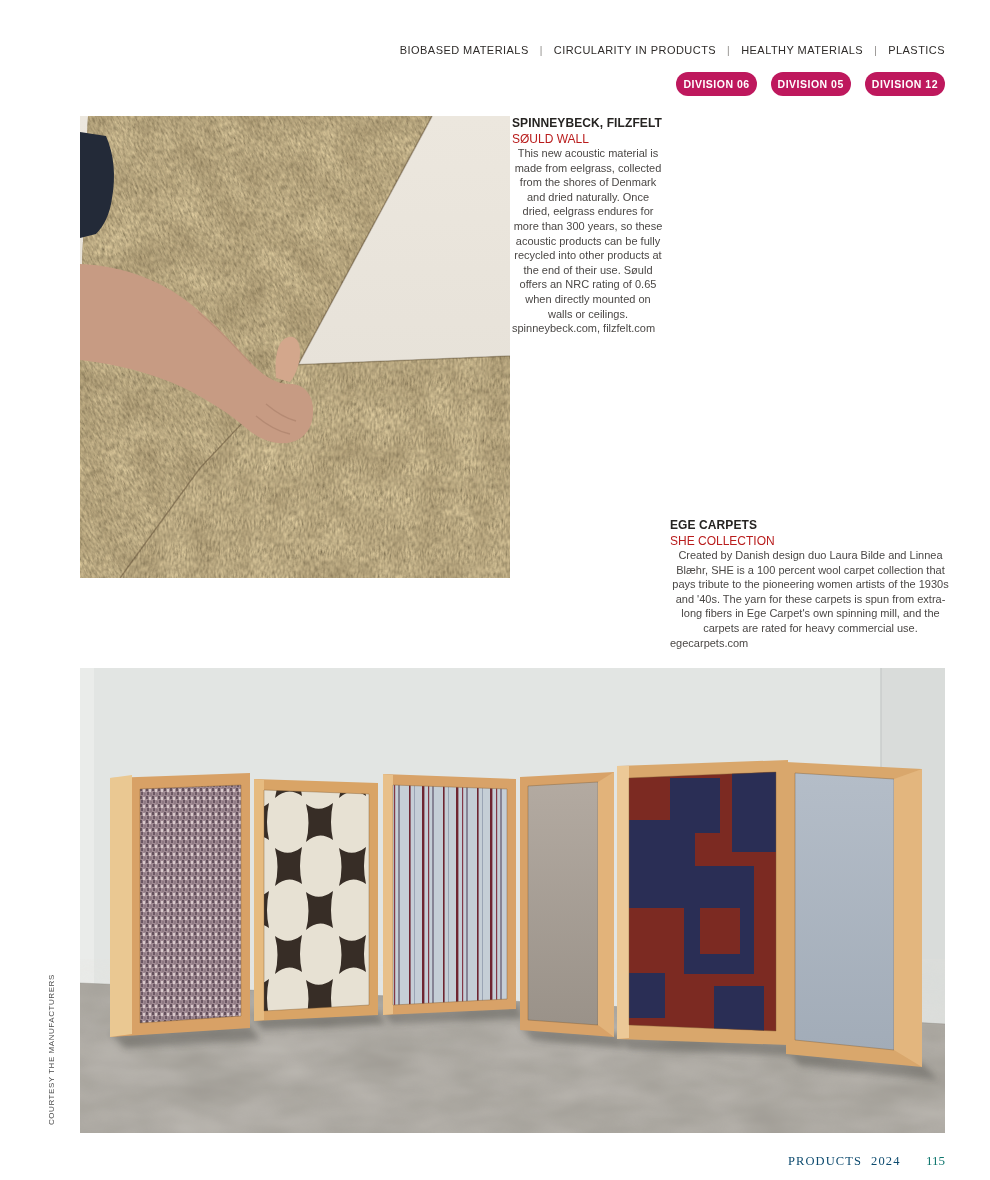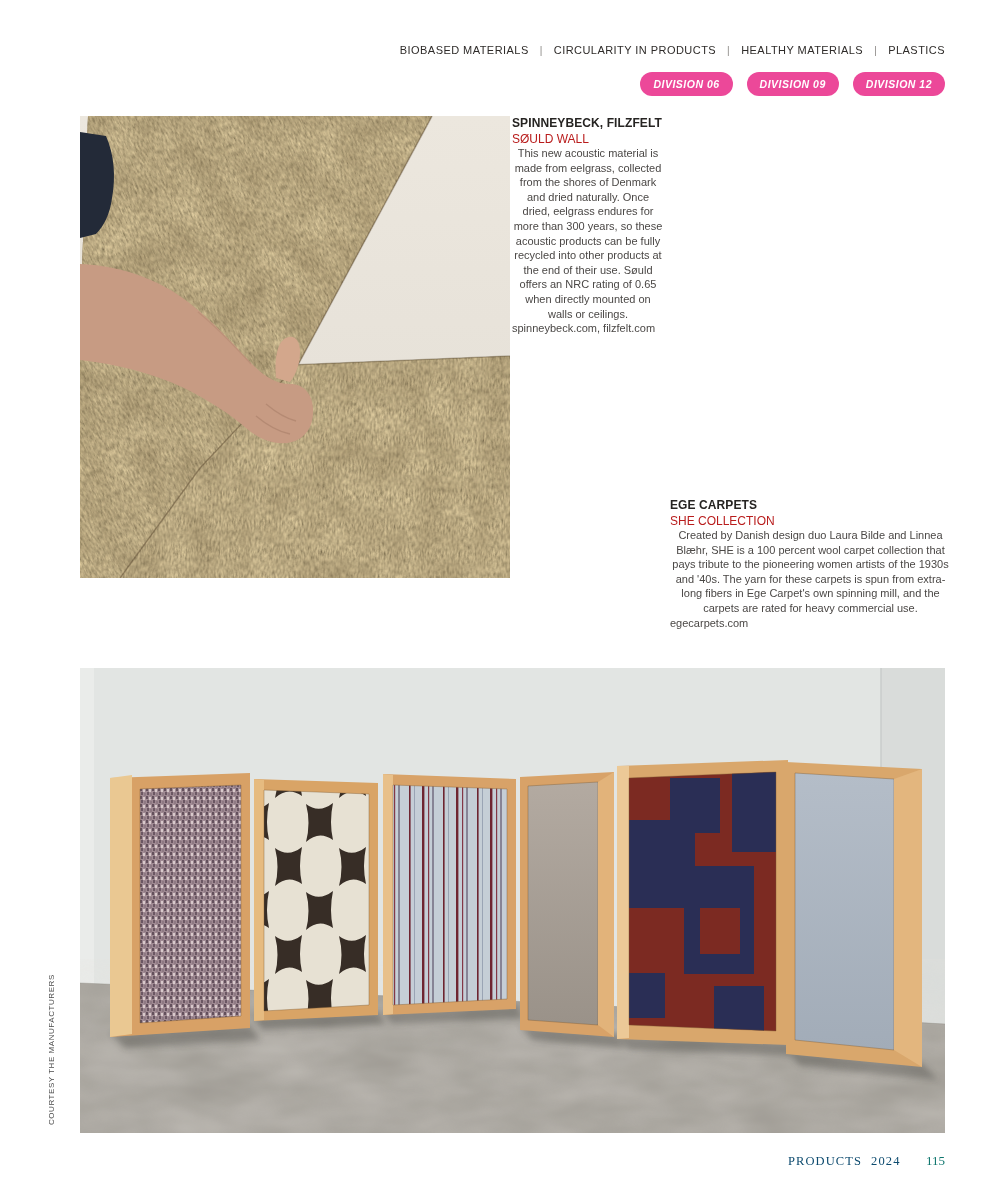--- a/index.html
+++ b/index.html
@@ -6,32 +6,32 @@
   .page{position:relative;width:990px;height:1180px;background:#fff;overflow:hidden;
         font-family:"Liberation Sans",sans-serif;color:#2e2b29;margin-top:13px;}
 
   
   .topnav{position:absolute;top:31px;right:45px;display:flex;align-items:center;
           font-size:11px;letter-spacing:.45px;font-weight:500;color:#2e2b29;white-space:nowrap;}
   .topnav .sep{color:#8b8885;margin:0 11px;font-size:10px;}
 
   
   .badges{position:absolute;top:59px;right:45px;display:flex;gap:14px;}
-  .badge{height:24px;border-radius:13px;background:#ec4899;color:#fff;display:flex;align-items:center;
-         padding:0 13px;font-size:10.5px;font-weight:bold;letter-spacing:.5px;white-space:nowrap;font-style:italic;}
+  .badge{height:24px;border-radius:13px;background:#be185d;color:#fff;display:flex;align-items:center;
+         padding:0 7px;font-size:10.5px;font-weight:bold;letter-spacing:.5px;white-space:nowrap;}
 
   
   .photo-top{position:absolute;left:80px;top:103px;width:430px;height:462px;margin:0;}
   .photo-bottom{position:absolute;left:80px;top:655px;width:865px;height:465px;margin:0;}
   .photo-top svg,.photo-bottom svg{display:block;}
 
   
   .article{position:absolute;}
   .article-1{left:512px;top:104px;width:152px;}
-  .article-2{left:670px;top:486px;width:281px;}
+  .article-2{left:670px;top:506px;width:281px;}
   .brand{font-size:12px;font-weight:bold;color:#262422;letter-spacing:.1px;line-height:13px;}
   .pname{font-size:12px;color:#b91c1c;margin-top:3px;line-height:13px;}
   .body{font-size:11px;line-height:14.6px;color:#4a4745;margin-top:19px;text-align:center;}
   .web{font-size:11px;line-height:14.6px;color:#4a4745;}
 
   
   .credit{position:absolute;left:47px;top:1112px;transform:rotate(-90deg);transform-origin:0 0;
           font-size:8px;letter-spacing:.55px;color:#4c4c4c;white-space:nowrap;}
 
   
@@ -51,21 +51,21 @@
     <span class="sep">|</span>
     <span>CIRCULARITY IN PRODUCTS</span>
     <span class="sep">|</span>
     <span>HEALTHY MATERIALS</span>
     <span class="sep">|</span>
     <span>PLASTICS</span>
   </nav>
 
   <div class="badges">
     <div class="badge">DIVISION 06</div>
-    <div class="badge">DIVISION 09</div>
+    <div class="badge">DIVISION 05</div>
     <div class="badge">DIVISION 12</div>
   </div>
 
   <figure class="photo-top">
     <svg width="430" height="462" viewBox="0 0 430 462">
       <defs>
         <linearGradient id="t-cream" x1="0" y1="0" x2="0" y2="1">
           <stop offset="0" stop-color="#ece7de"></stop>
             <stop offset="1" stop-color="#e3ded5"></stop>
         </linearGradient>

